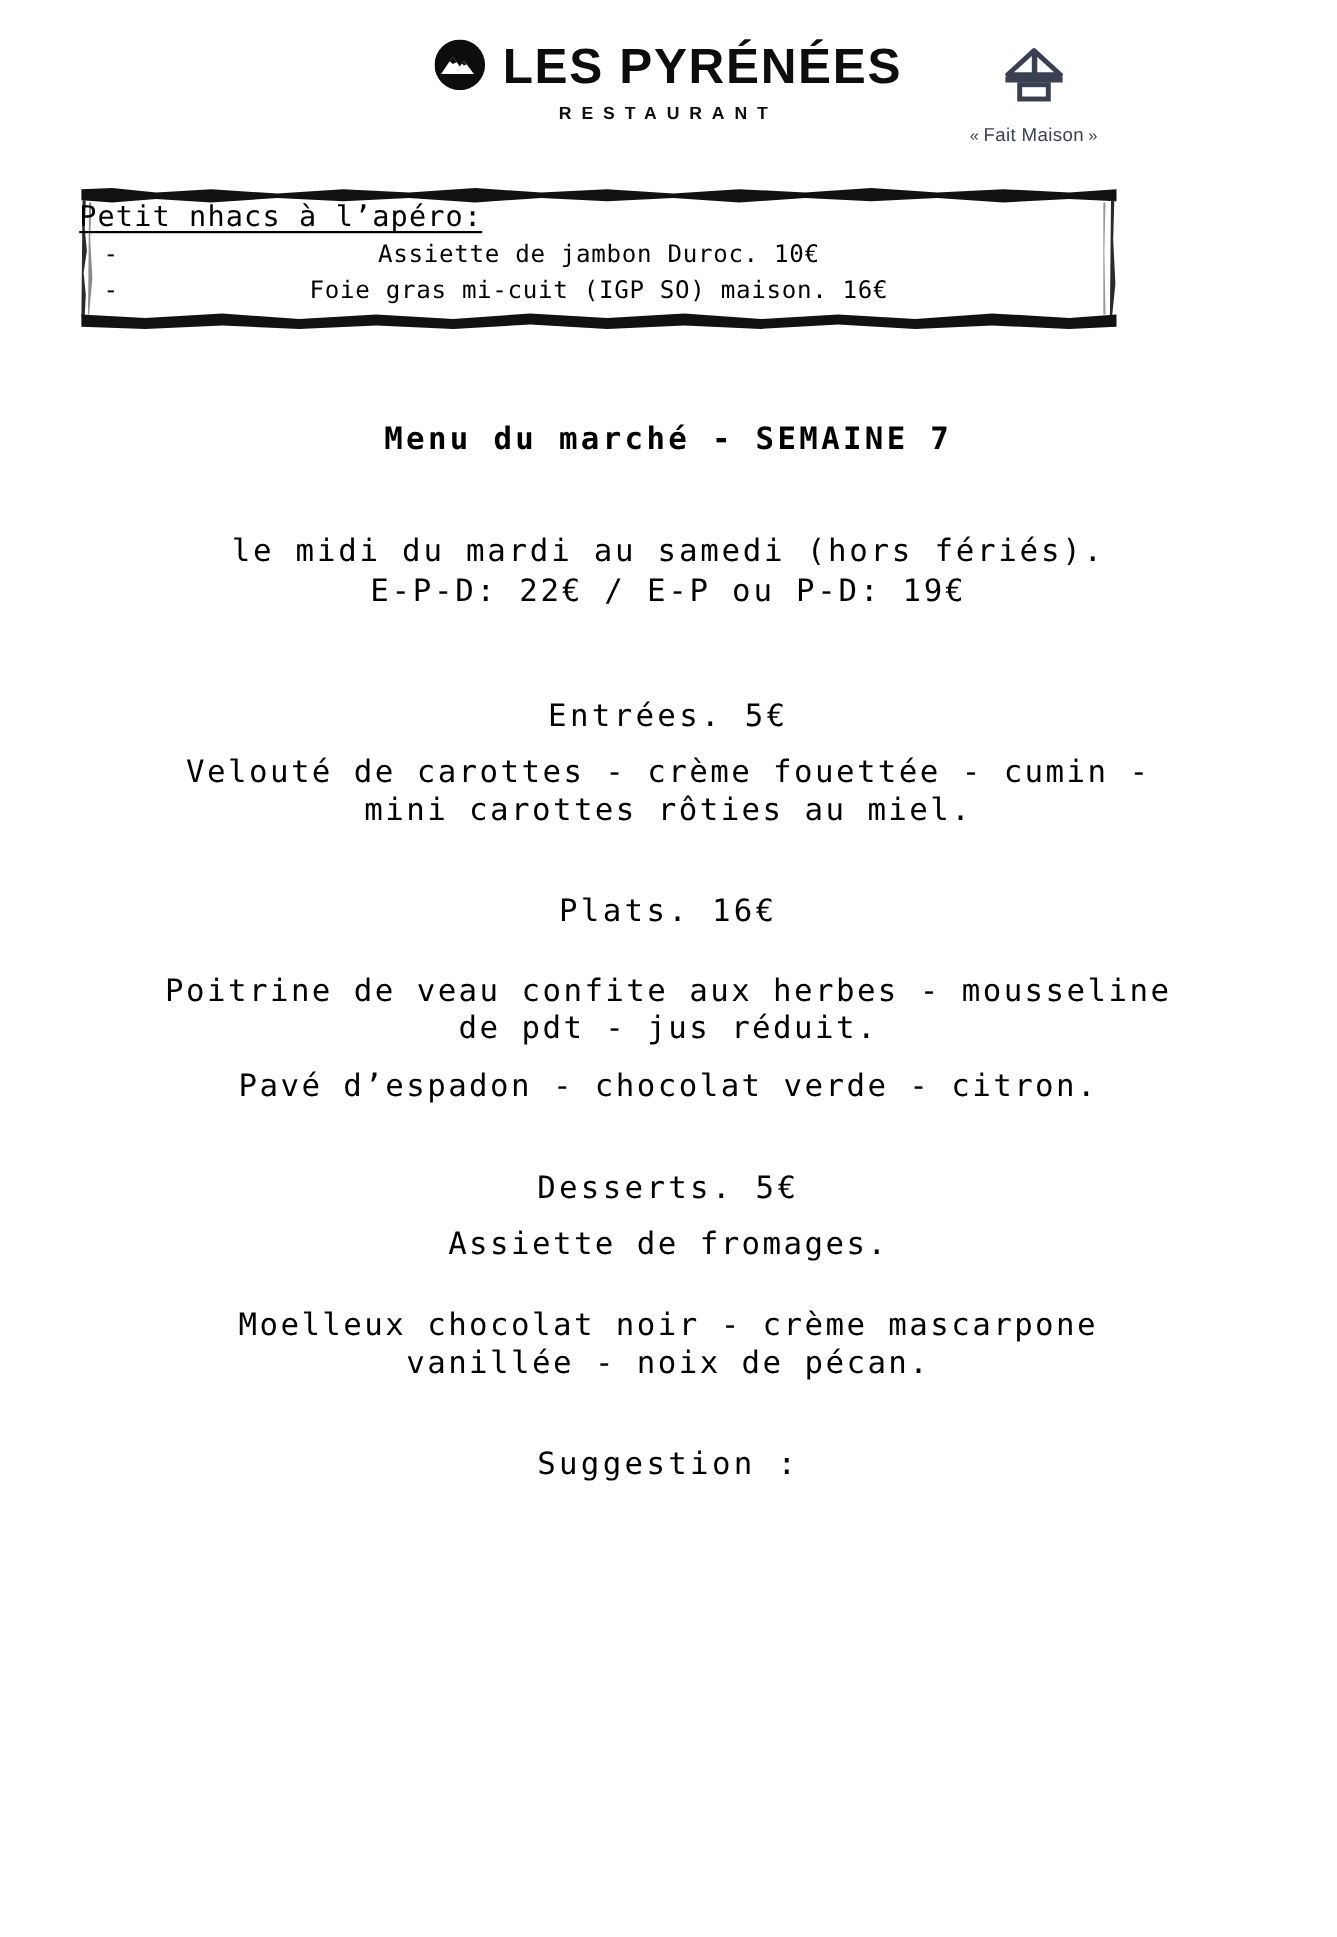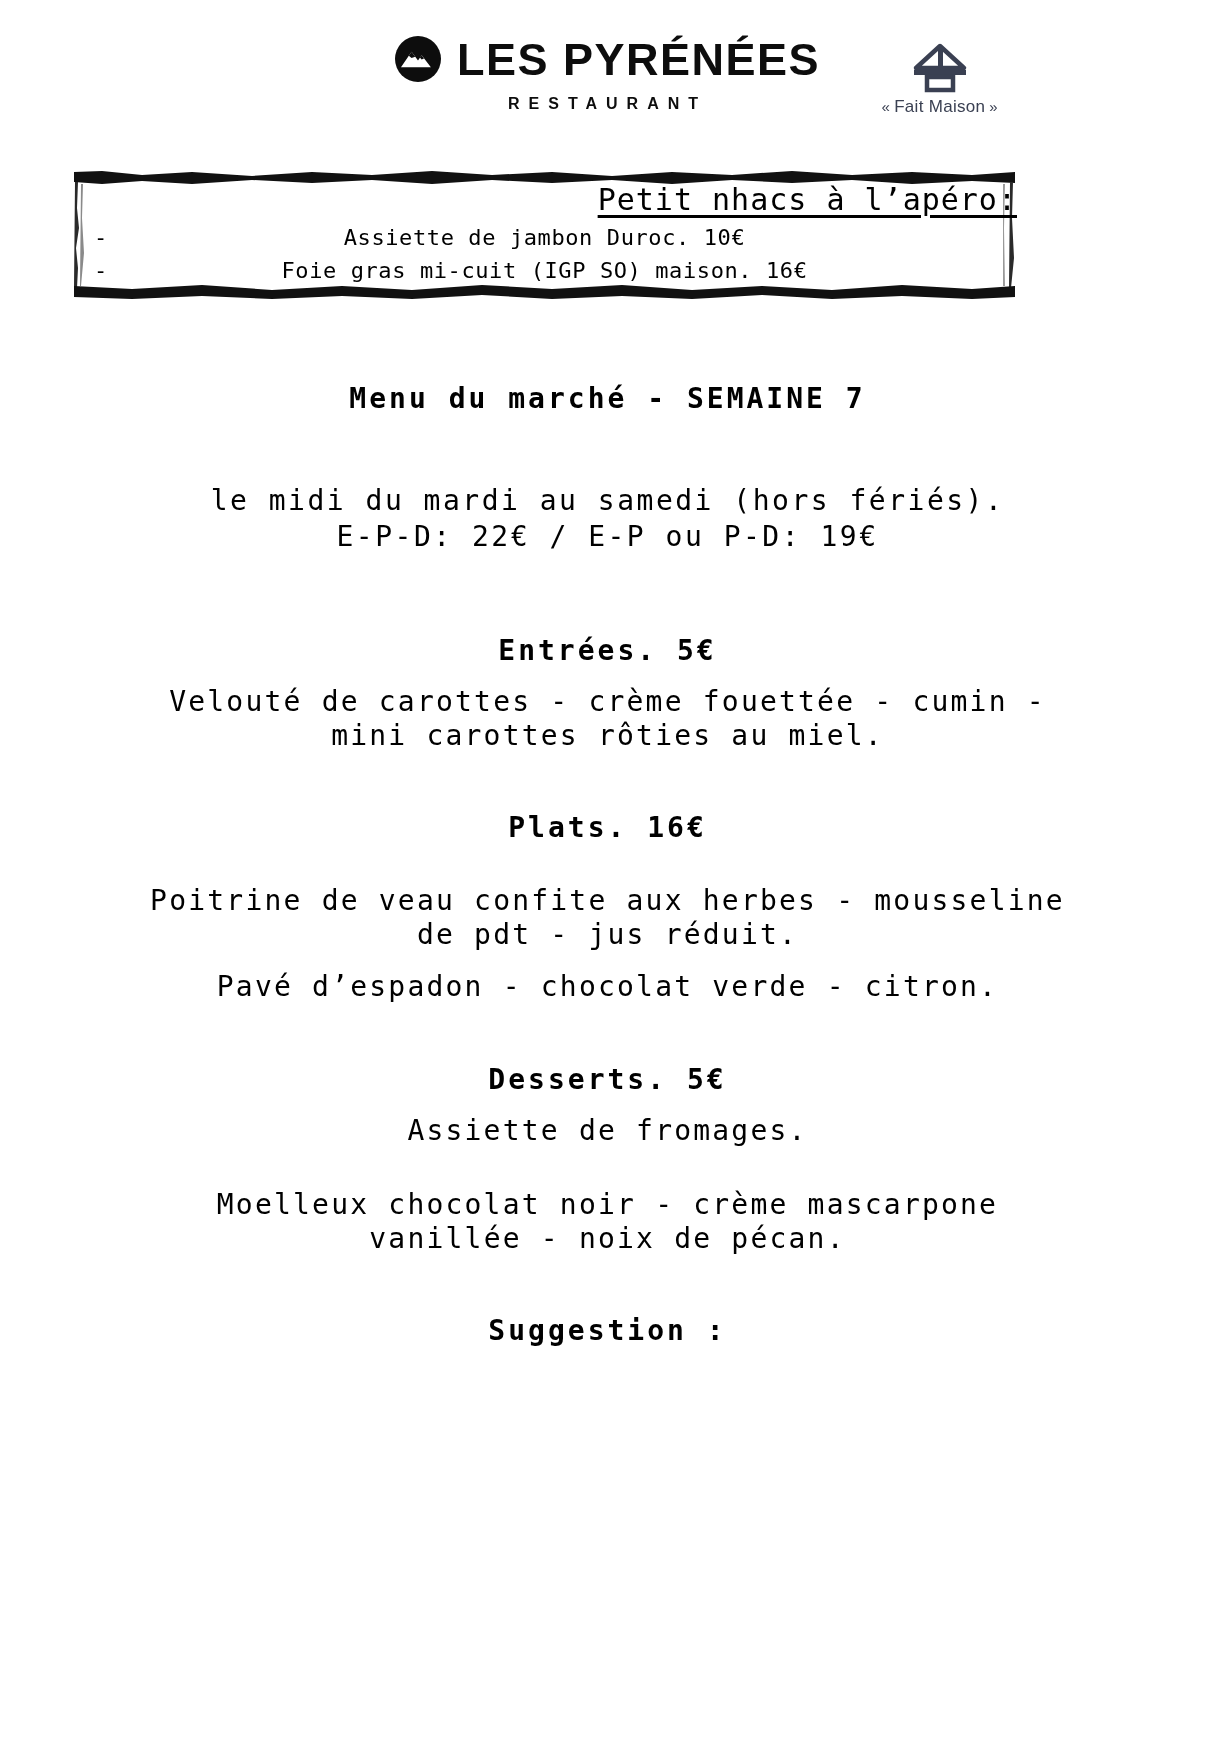--- a/index.html
+++ b/index.html
@@ -73,21 +73,21 @@
   }
   .fm-mark {
     width: 64px;
     height: 52px;
     display: block;
   }
   .fm-label {
     font-family: "Liberation Sans", sans-serif;
     font-size: 17px;
     color: #3a4052;
-    margin-top: 3px;
+    margin-top: 19px;
     white-space: nowrap;
     letter-spacing: 0.3px;
   }
   .fm-label .guil { padding: 0 4px; font-size: 15px; }
 
   
   .apero-wrap {
     position: absolute;
     left: 72px;
     top: 168px;
@@ -99,22 +99,22 @@
     inset: 0;
     width: 100%;
     height: 100%;
   }
   .apero-inner {
     position: absolute;
     inset: 0;
     padding-top: 12px;
   }
   .apero-title {
-    text-align: right;
-    font-size: 30px;
+    text-align: left;
+    font-size: 26px;
     letter-spacing: 1px;
     text-decoration: underline;
     text-underline-offset: 5px;
     line-height: 1.35;
   }
   .apero-line {
     position: relative;
     text-align: center;
     font-size: 22px;
     letter-spacing: 0.6px;
@@ -143,21 +143,21 @@
   }
   .service {
     font-size: 28px;
     letter-spacing: 2.5px;
     line-height: 1.3;
     margin-top: 68px;
   }
   .service .l2 { display: block; }
 
   .section-head {
-    font-weight: bold;
+    font-weight: normal;
     font-size: 28px;
     letter-spacing: 3px;
   }
   .sec-entrees { margin-top: 78px; }
   .sec-plats   { margin-top: 58px; }
   .sec-desserts{ margin-top: 58px; }
   .sec-suggestion { margin-top: 58px; }
 
   .dish {
     font-size: 28px;

